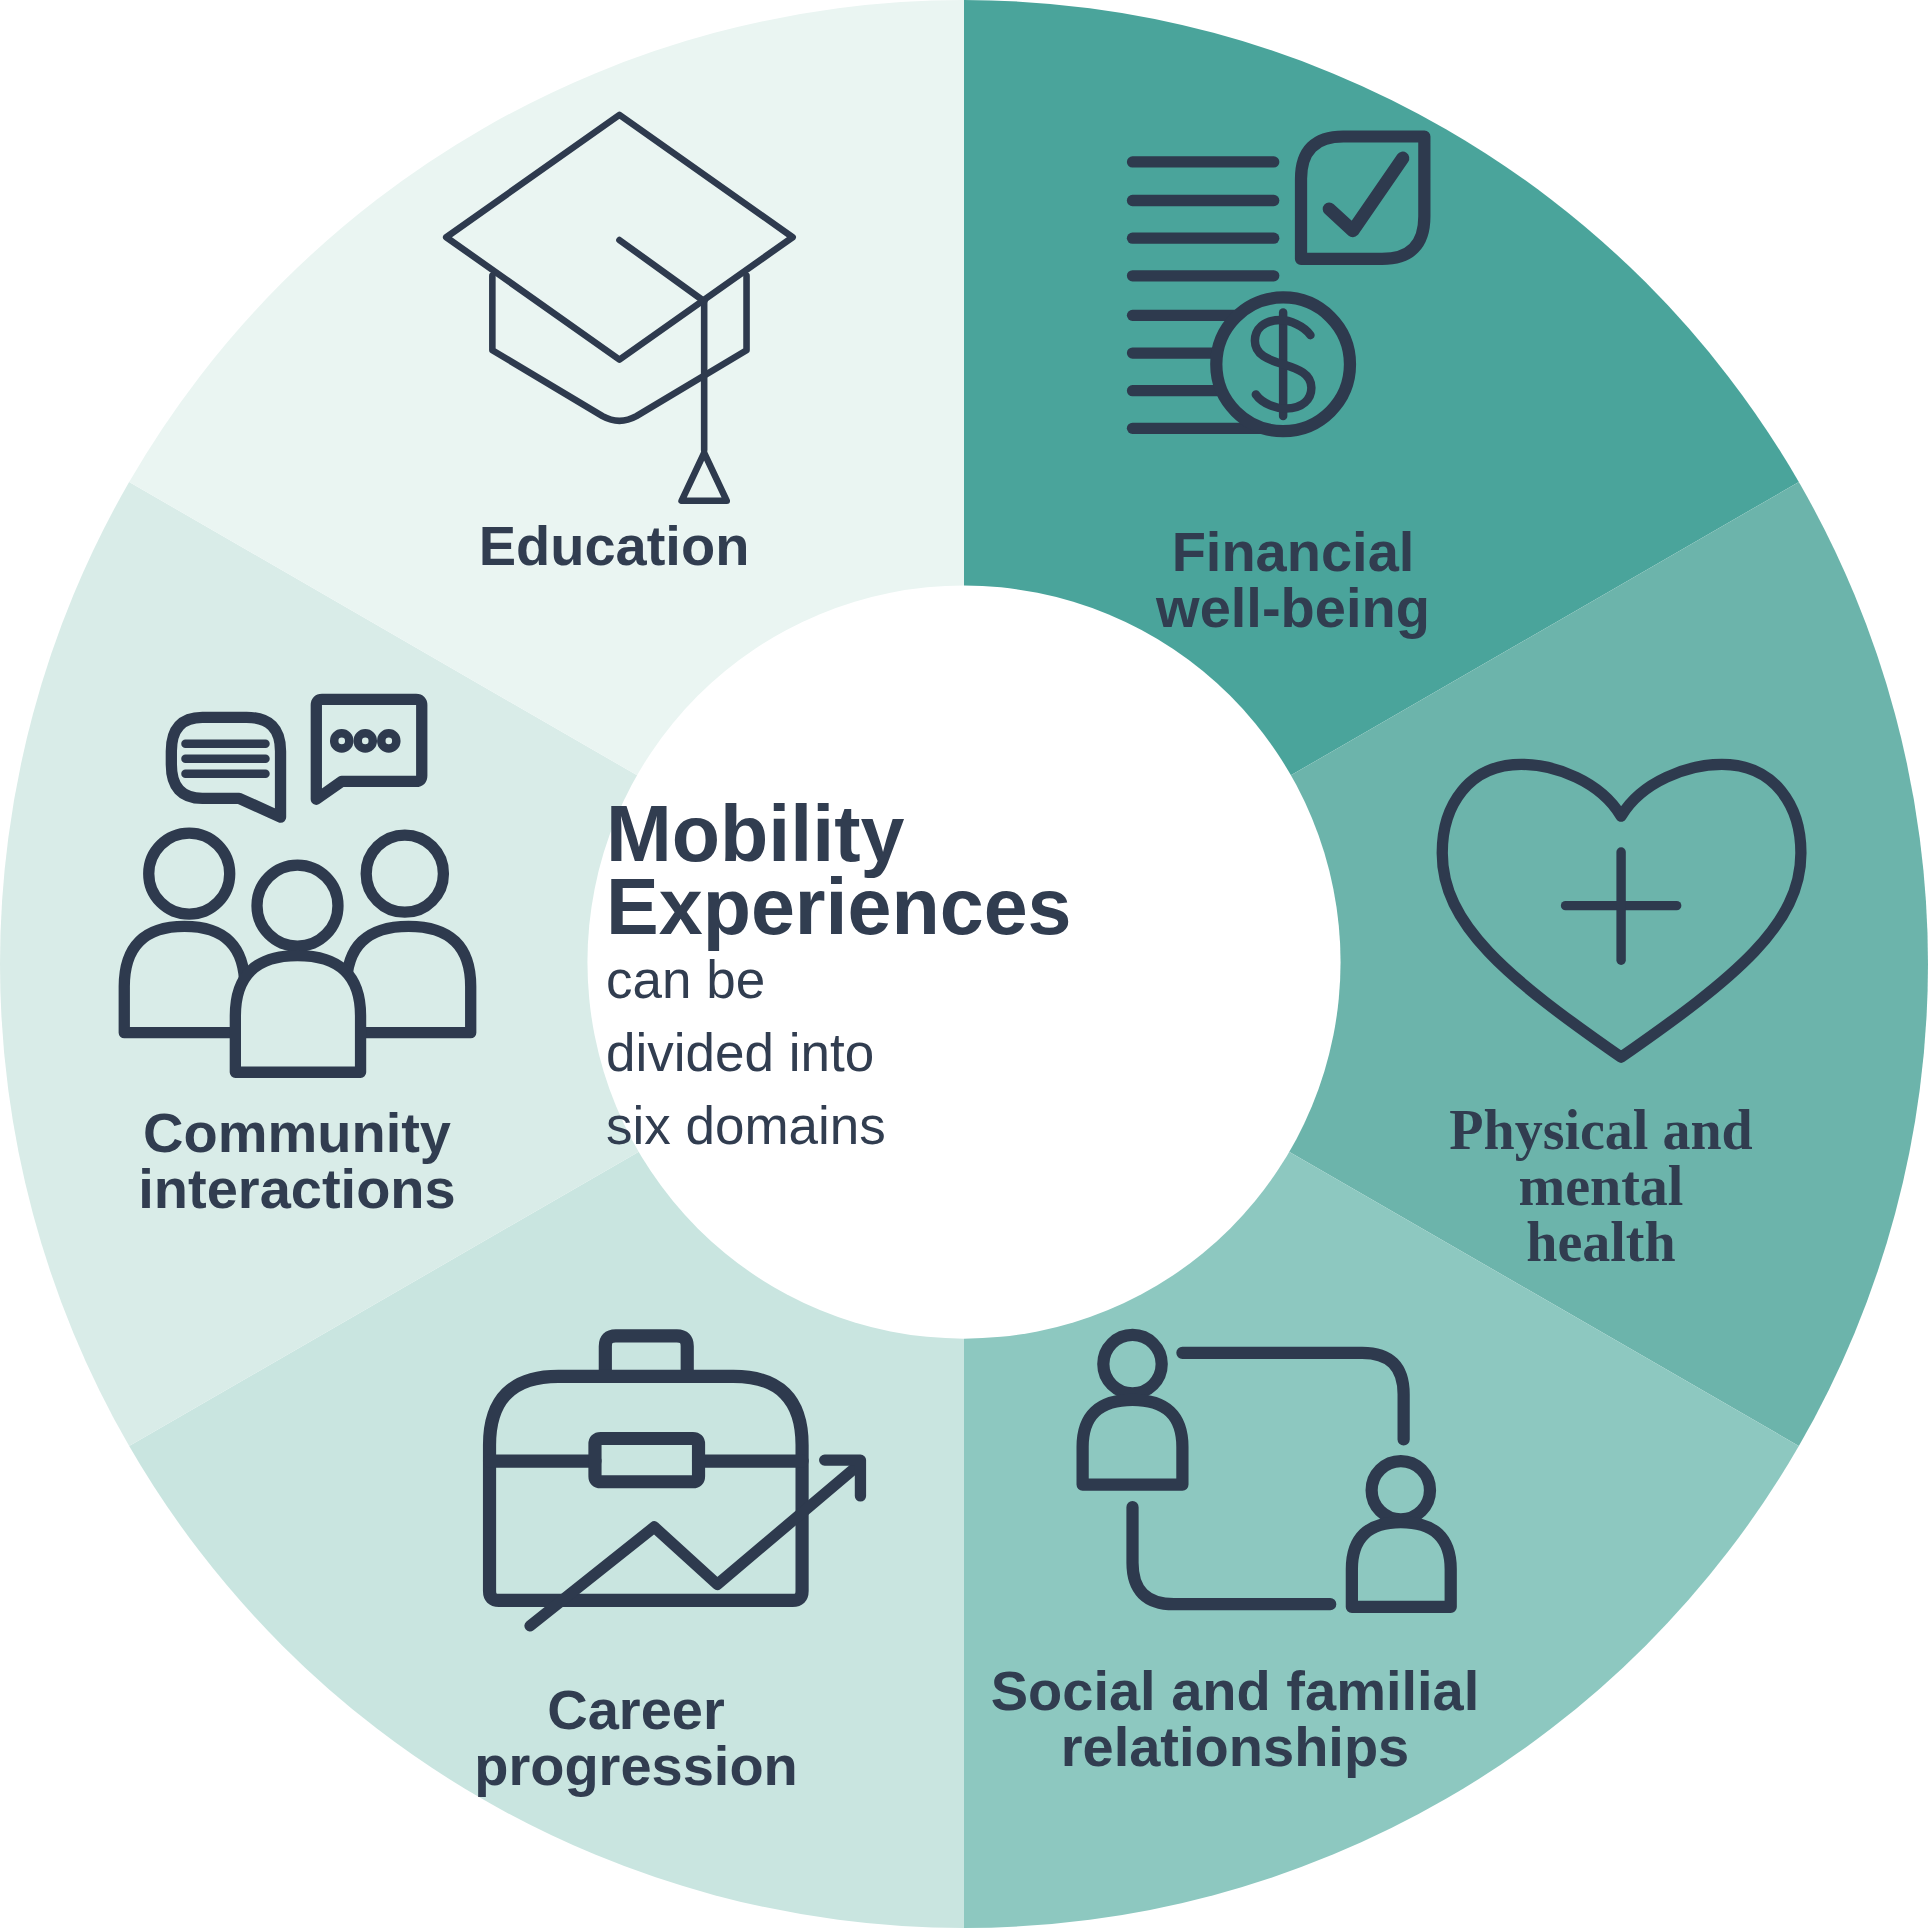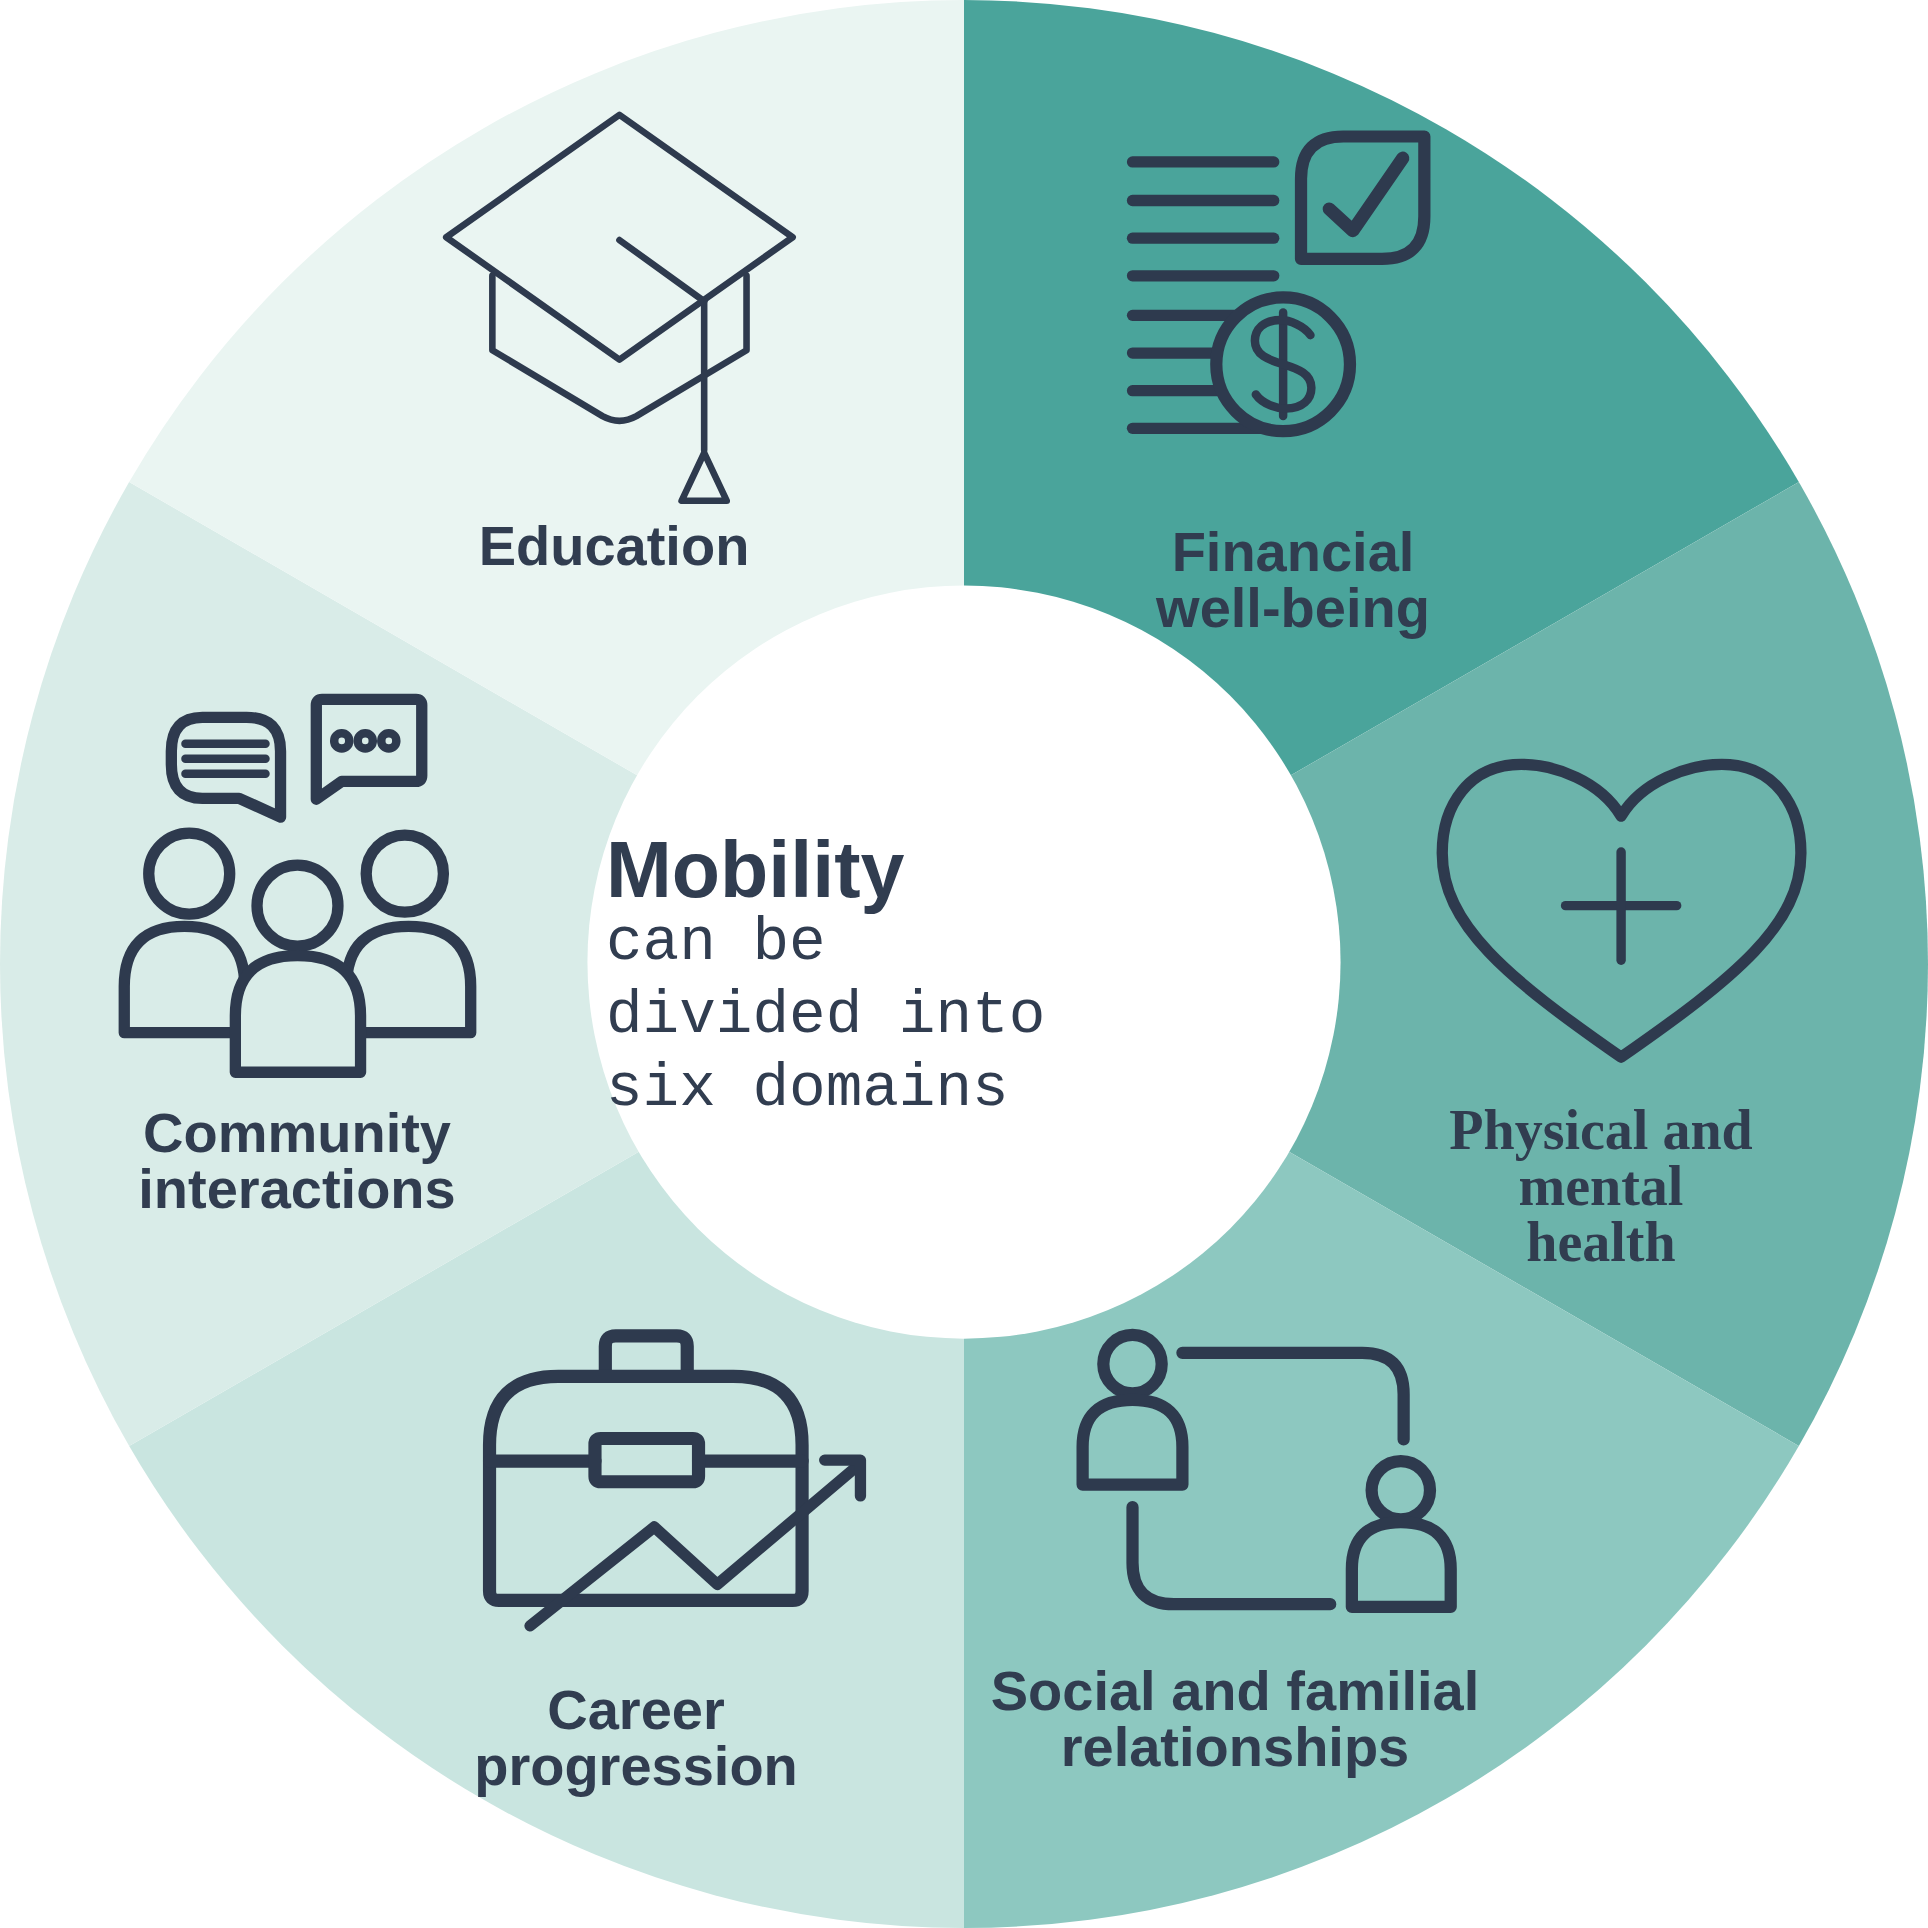--- a/index.html
+++ b/index.html
@@ -12,21 +12,21 @@
   .seg-label{
     position:absolute;transform:translateX(-50%);
     font-weight:bold;font-size:56px;line-height:56px;text-align:center;
     white-space:pre-line;color:var(--text,#313D50);letter-spacing:0;
   }
   .center-text{
     position:absolute;left:964px;top:979px;transform:translate(-50%,-50%);
     width:716px;text-align:left;color:var(--text,#313D50);
   }
   .center-text .t-bold{font-weight:bold;font-size:79px;line-height:73px;}
-  .center-text .t-reg{font-weight:normal;font-size:61px;line-height:73px;white-space:pre-line;font-family:Liberation Mono, monospace;}
+  .center-text .t-reg{font-weight:normal;font-size:53px;line-height:73px;white-space:pre-line;}
   .icon-stroke{fill:none;stroke:var(--icon,#2E3A4E);stroke-linecap:round;stroke-linejoin:round;}
 </style>
 </head>
 <body>
 
 <div class="stage" style="--icon: #2E3A4E; --text: #313D50; background: rgb(255, 255, 255);">
 
   <svg viewBox="0 0 2048 2048">
 
     <g>
@@ -120,19 +120,20 @@
   <div class="seg-label" style="left:1235px;top:1646px;margin-top:17px;">Social and familial
 relationships</div>
   <div class="seg-label" style="left:636px;top:1682px;">Career
 progression</div>
   <div class="seg-label" style="left:297px;top:1105px;">Community
 interactions</div>
   <div class="seg-label" style="left:614px;top:518px;">Education</div>
 
   <div class="center-text">
     <div class="t-bold">Mobility</div>
+    <div class="t-bold">Experiences</div>
     <div class="t-reg">can be
 divided into
 six domains</div>
   </div>
 
 </div>
 
 
 </body></html>

